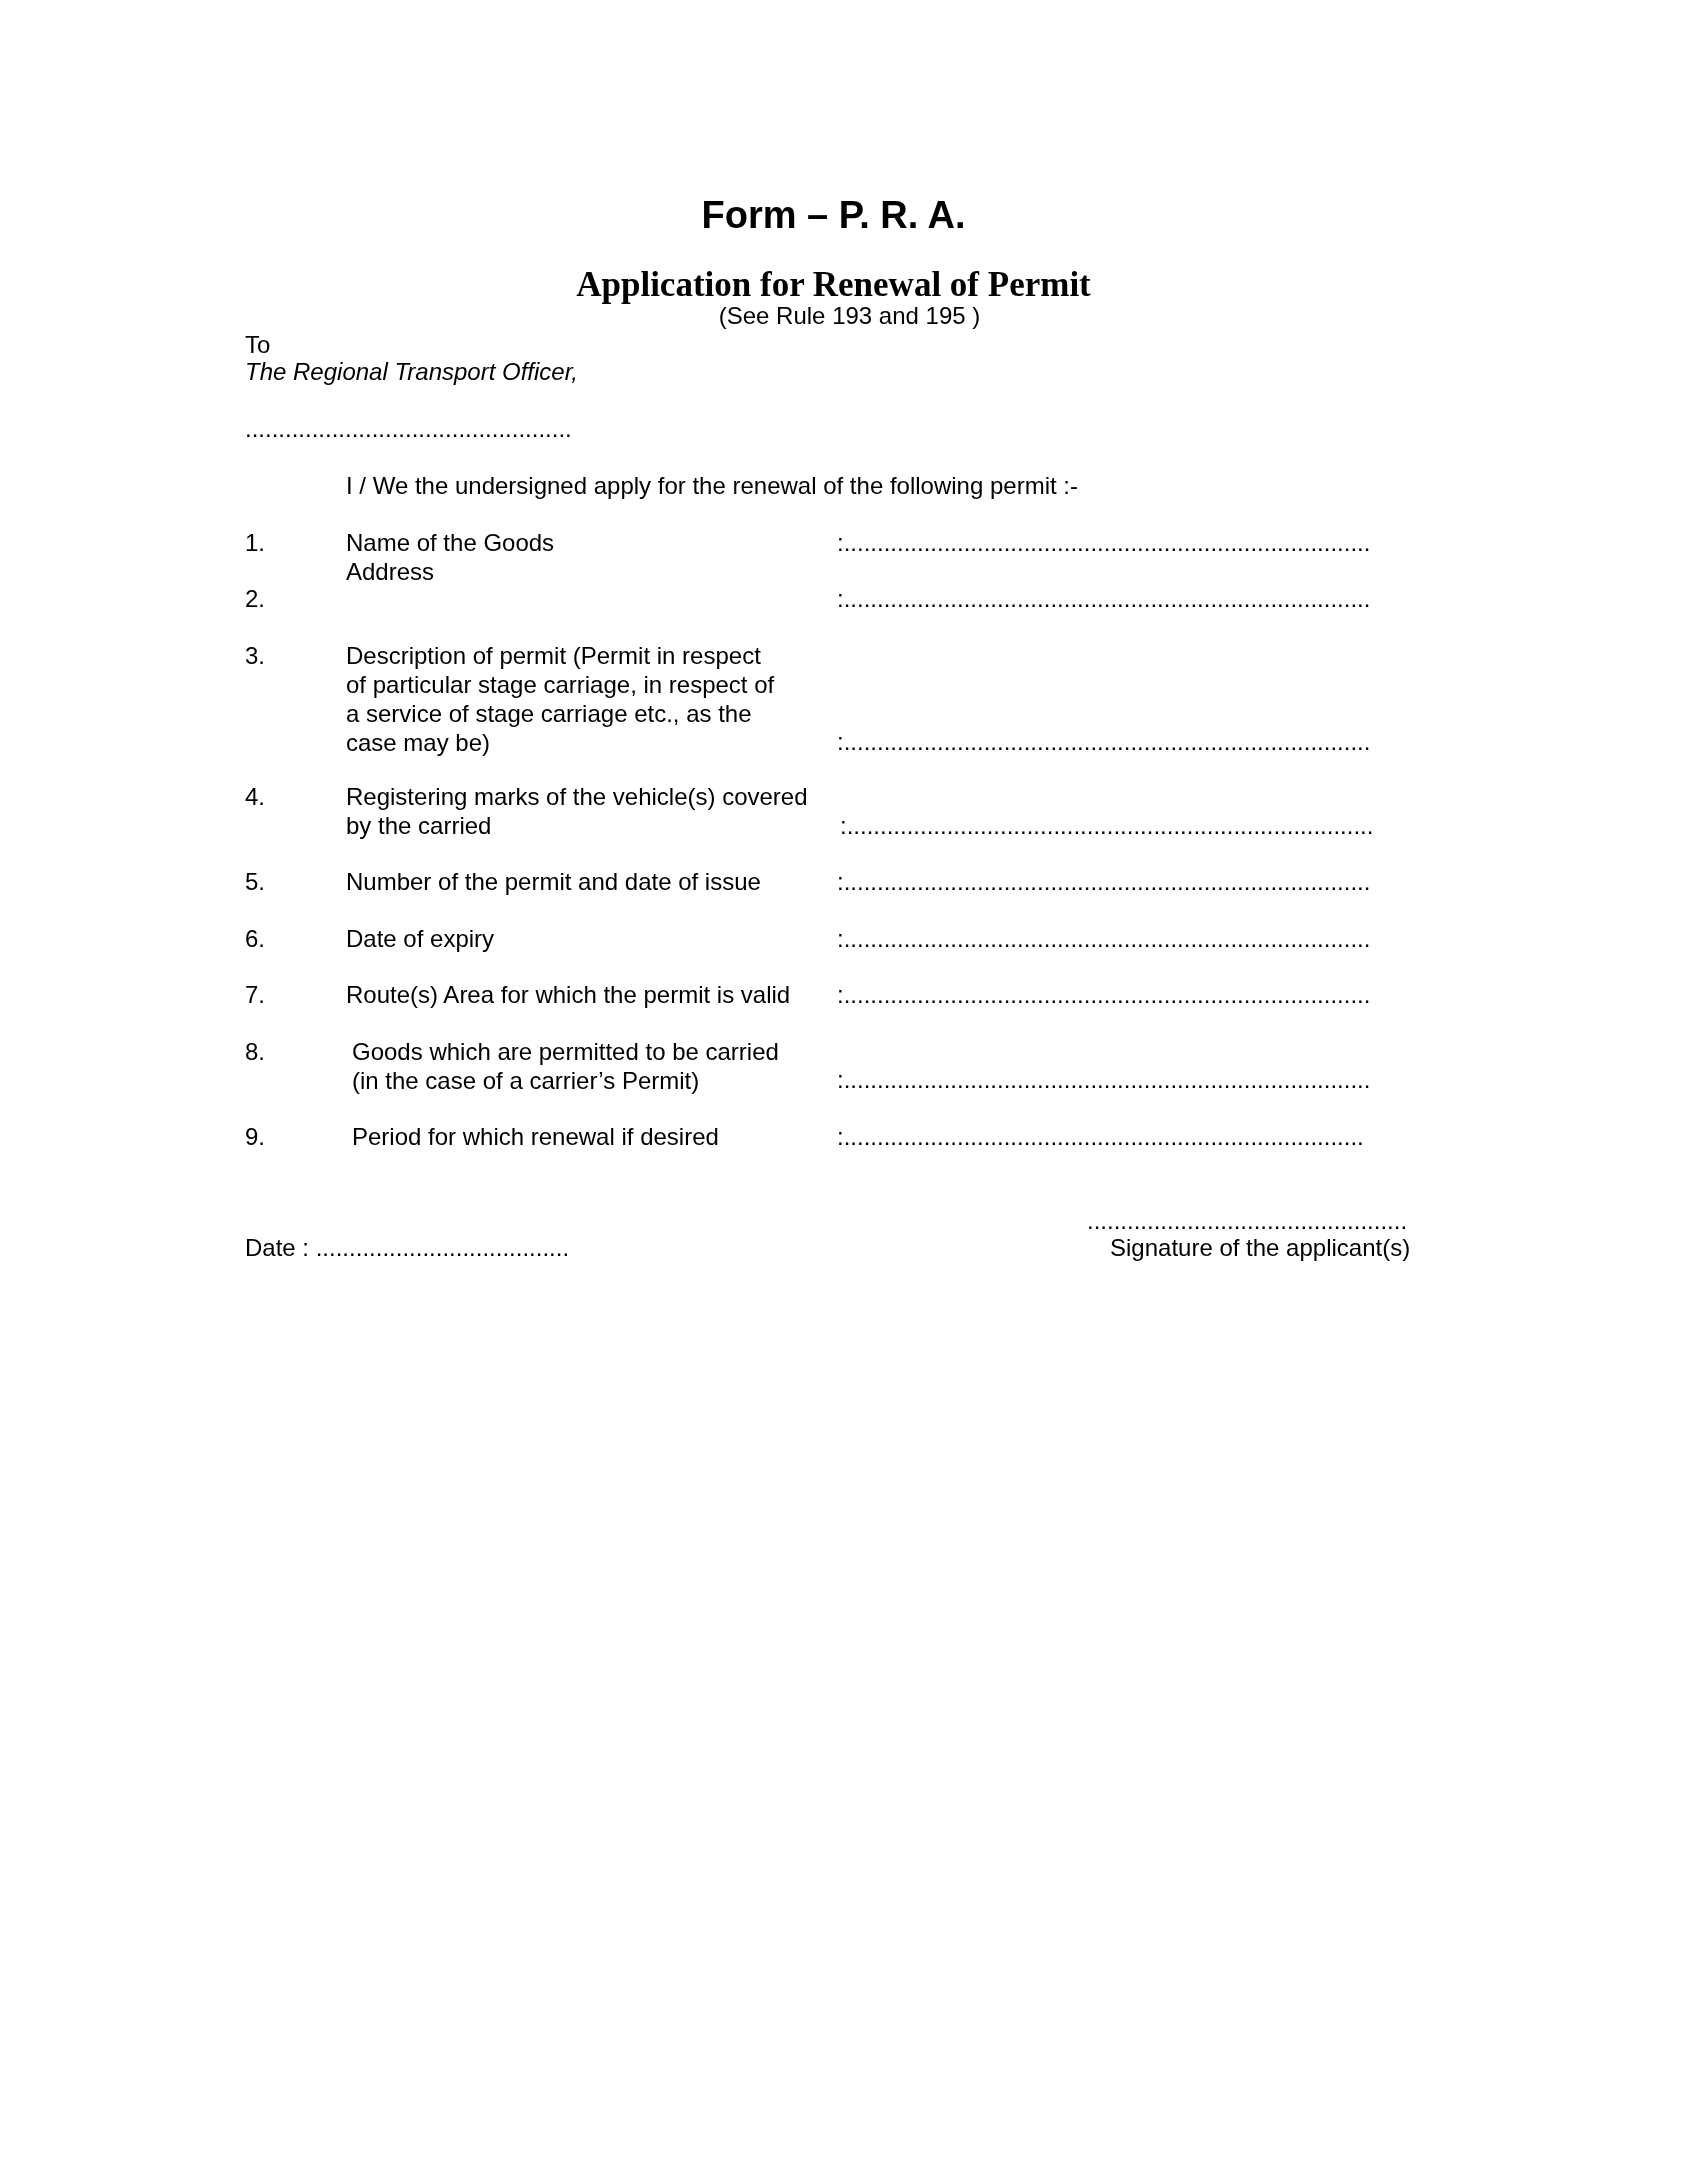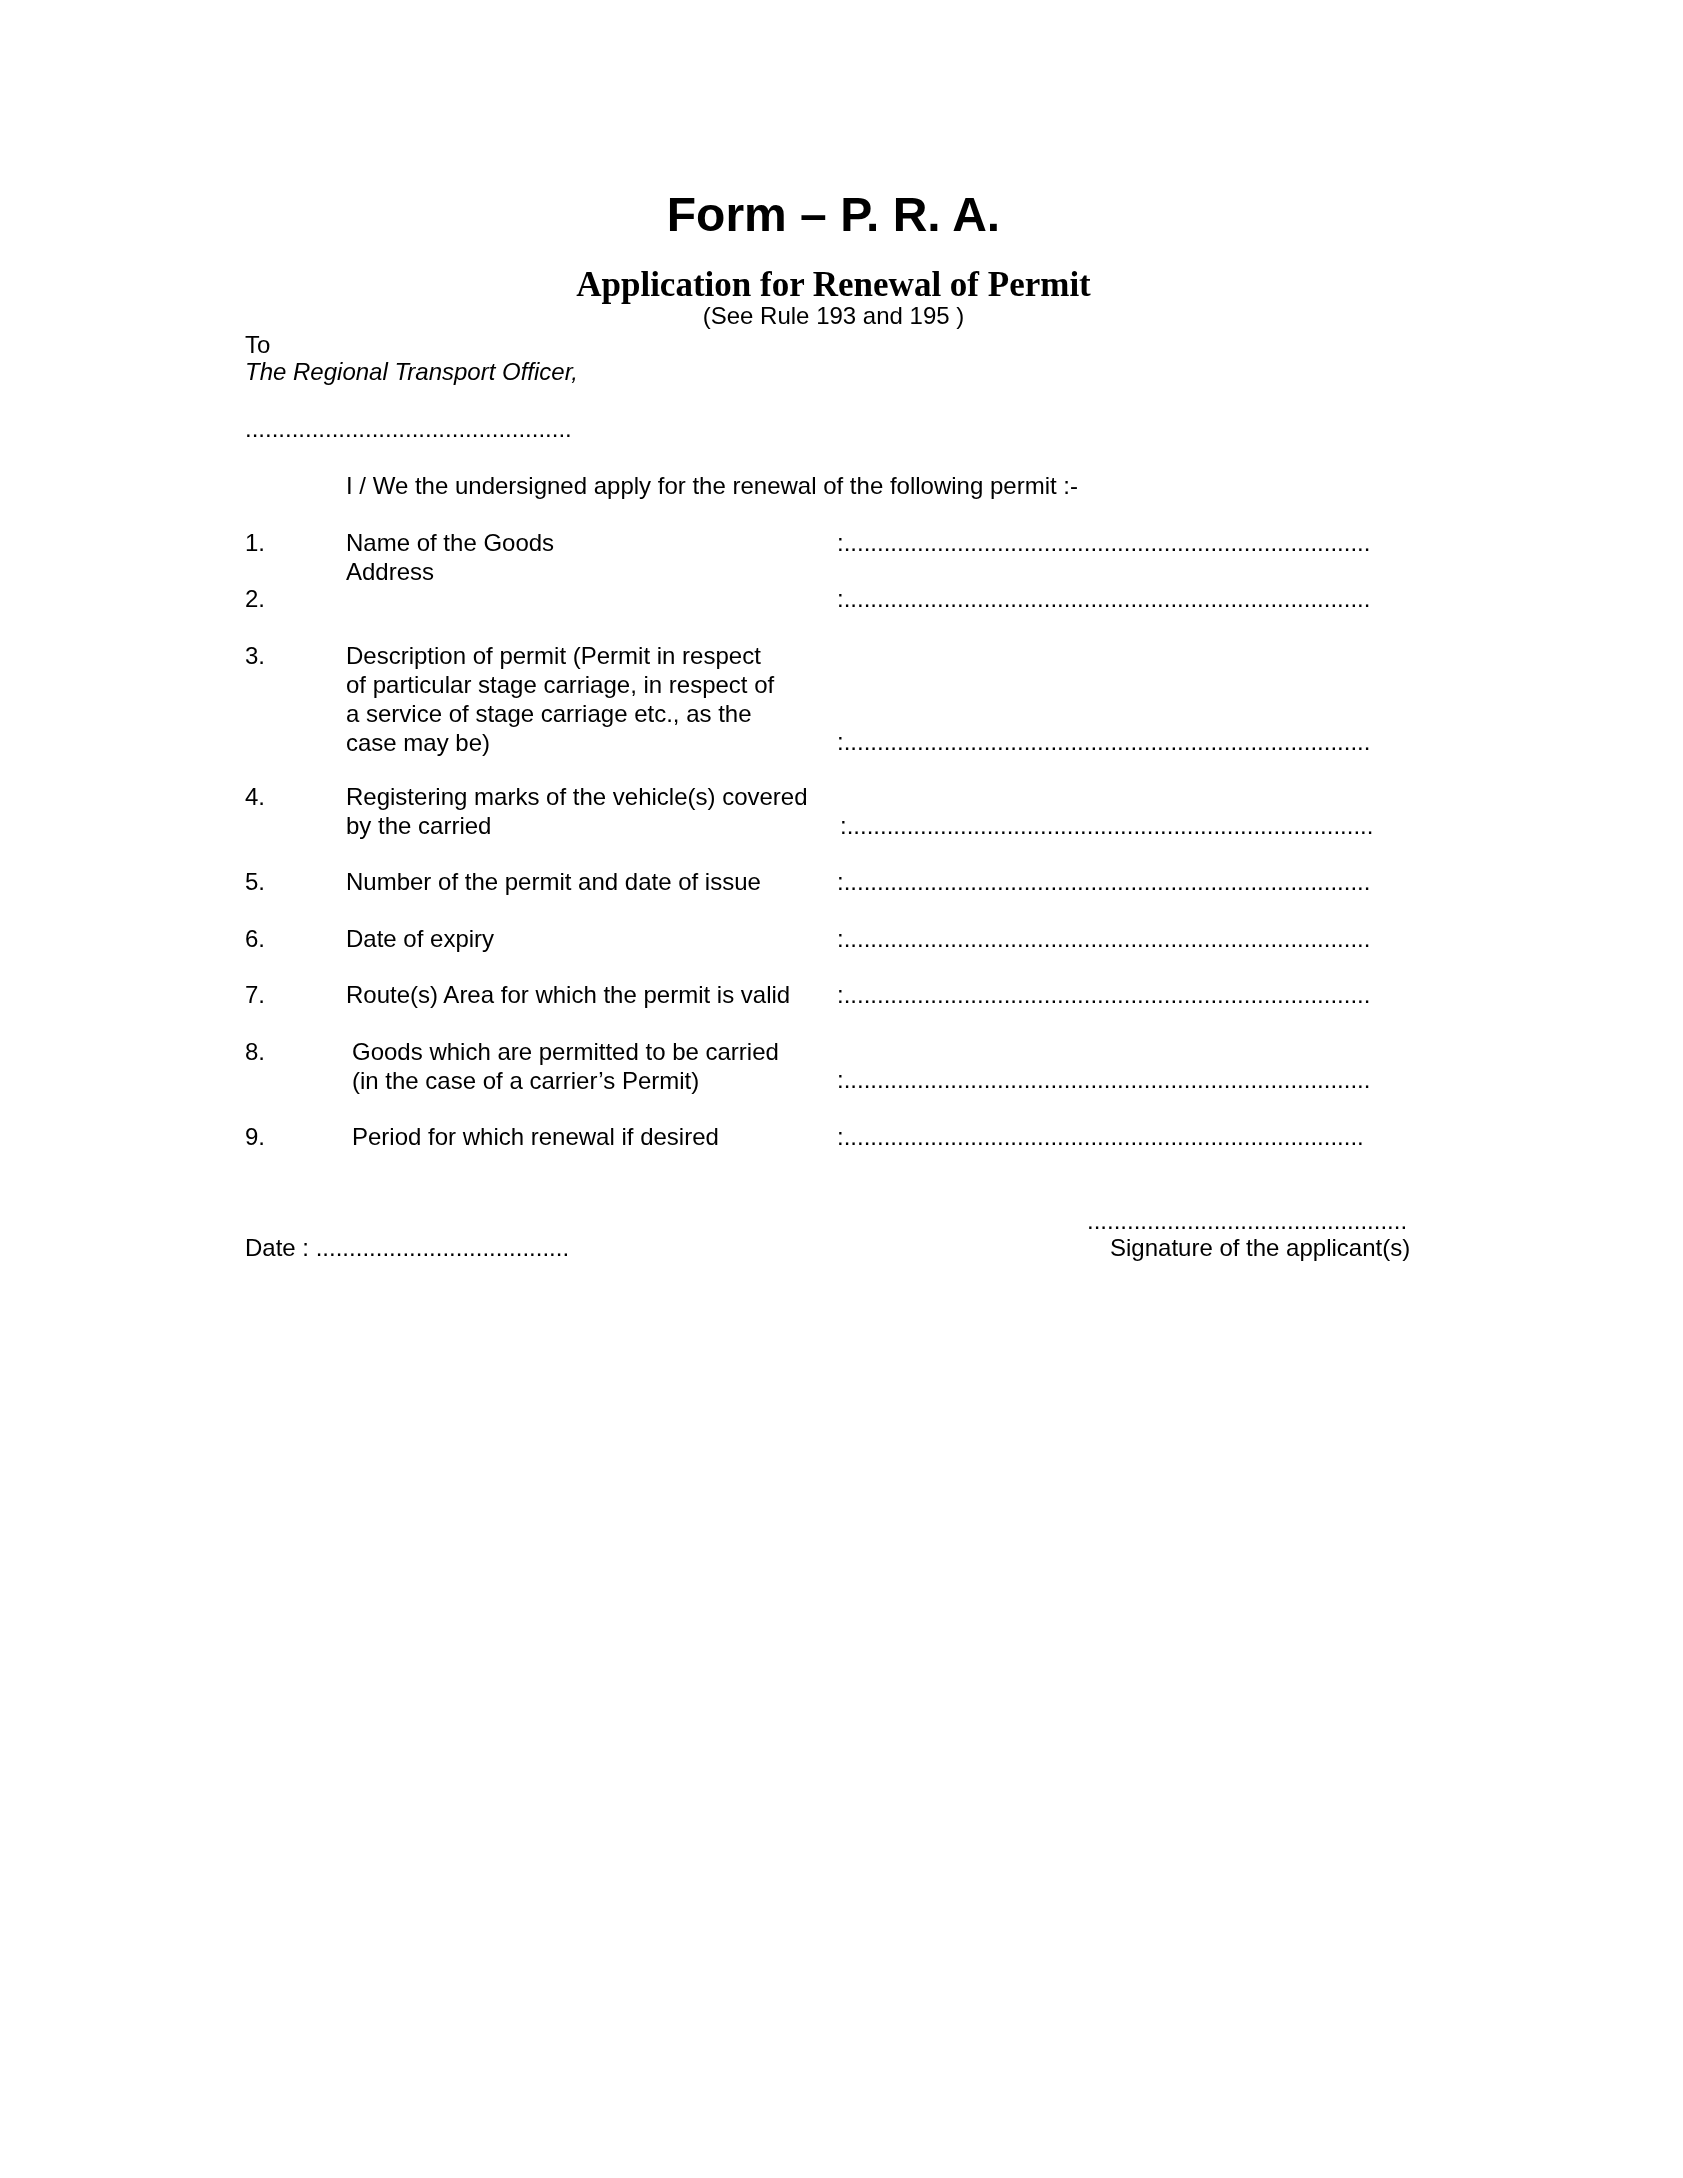--- a/index.html
+++ b/index.html
@@ -1,20 +1,20 @@
 <!DOCTYPE html>
 <html><head>
 <meta charset="utf-8">
 <style>
   html, body { margin:0; padding:0; background:#ffffff; }
   body { width:1683px; height:2178px; position:relative; color:#000; font-family:"Liberation Sans", sans-serif; font-size:24px; }
   .abs { position:absolute; white-space:nowrap; line-height:29px; }
-  .title { left:0; width:1667px; text-align:center; top:193px; font-size:48px; font-weight:bold; line-height:44px; }
+  .title { left:0; width:1667px; text-align:center; top:193px; font-size:38px; font-weight:bold; line-height:44px; }
   .subtitle { left:0; width:1667px; text-align:center; top:269px; font-family:"Liberation Serif", serif; font-weight:bold; font-size:35px; line-height:32px; }
-  .rule { left:0; width:1667px; text-align:center; top:301px; }
+  .rule { left:16px; width:1667px; text-align:center; top:301px; }
   .num { left:245px; }
   .lbl { left:346px; }
   .lbl.in { left:352px; }
   .fill { left:837px; letter-spacing:0px; }
   .multi { white-space:pre-line; }
 </style>
 </head>
 <body>
 
 <div class="abs title">Form – P. R. A.</div>

